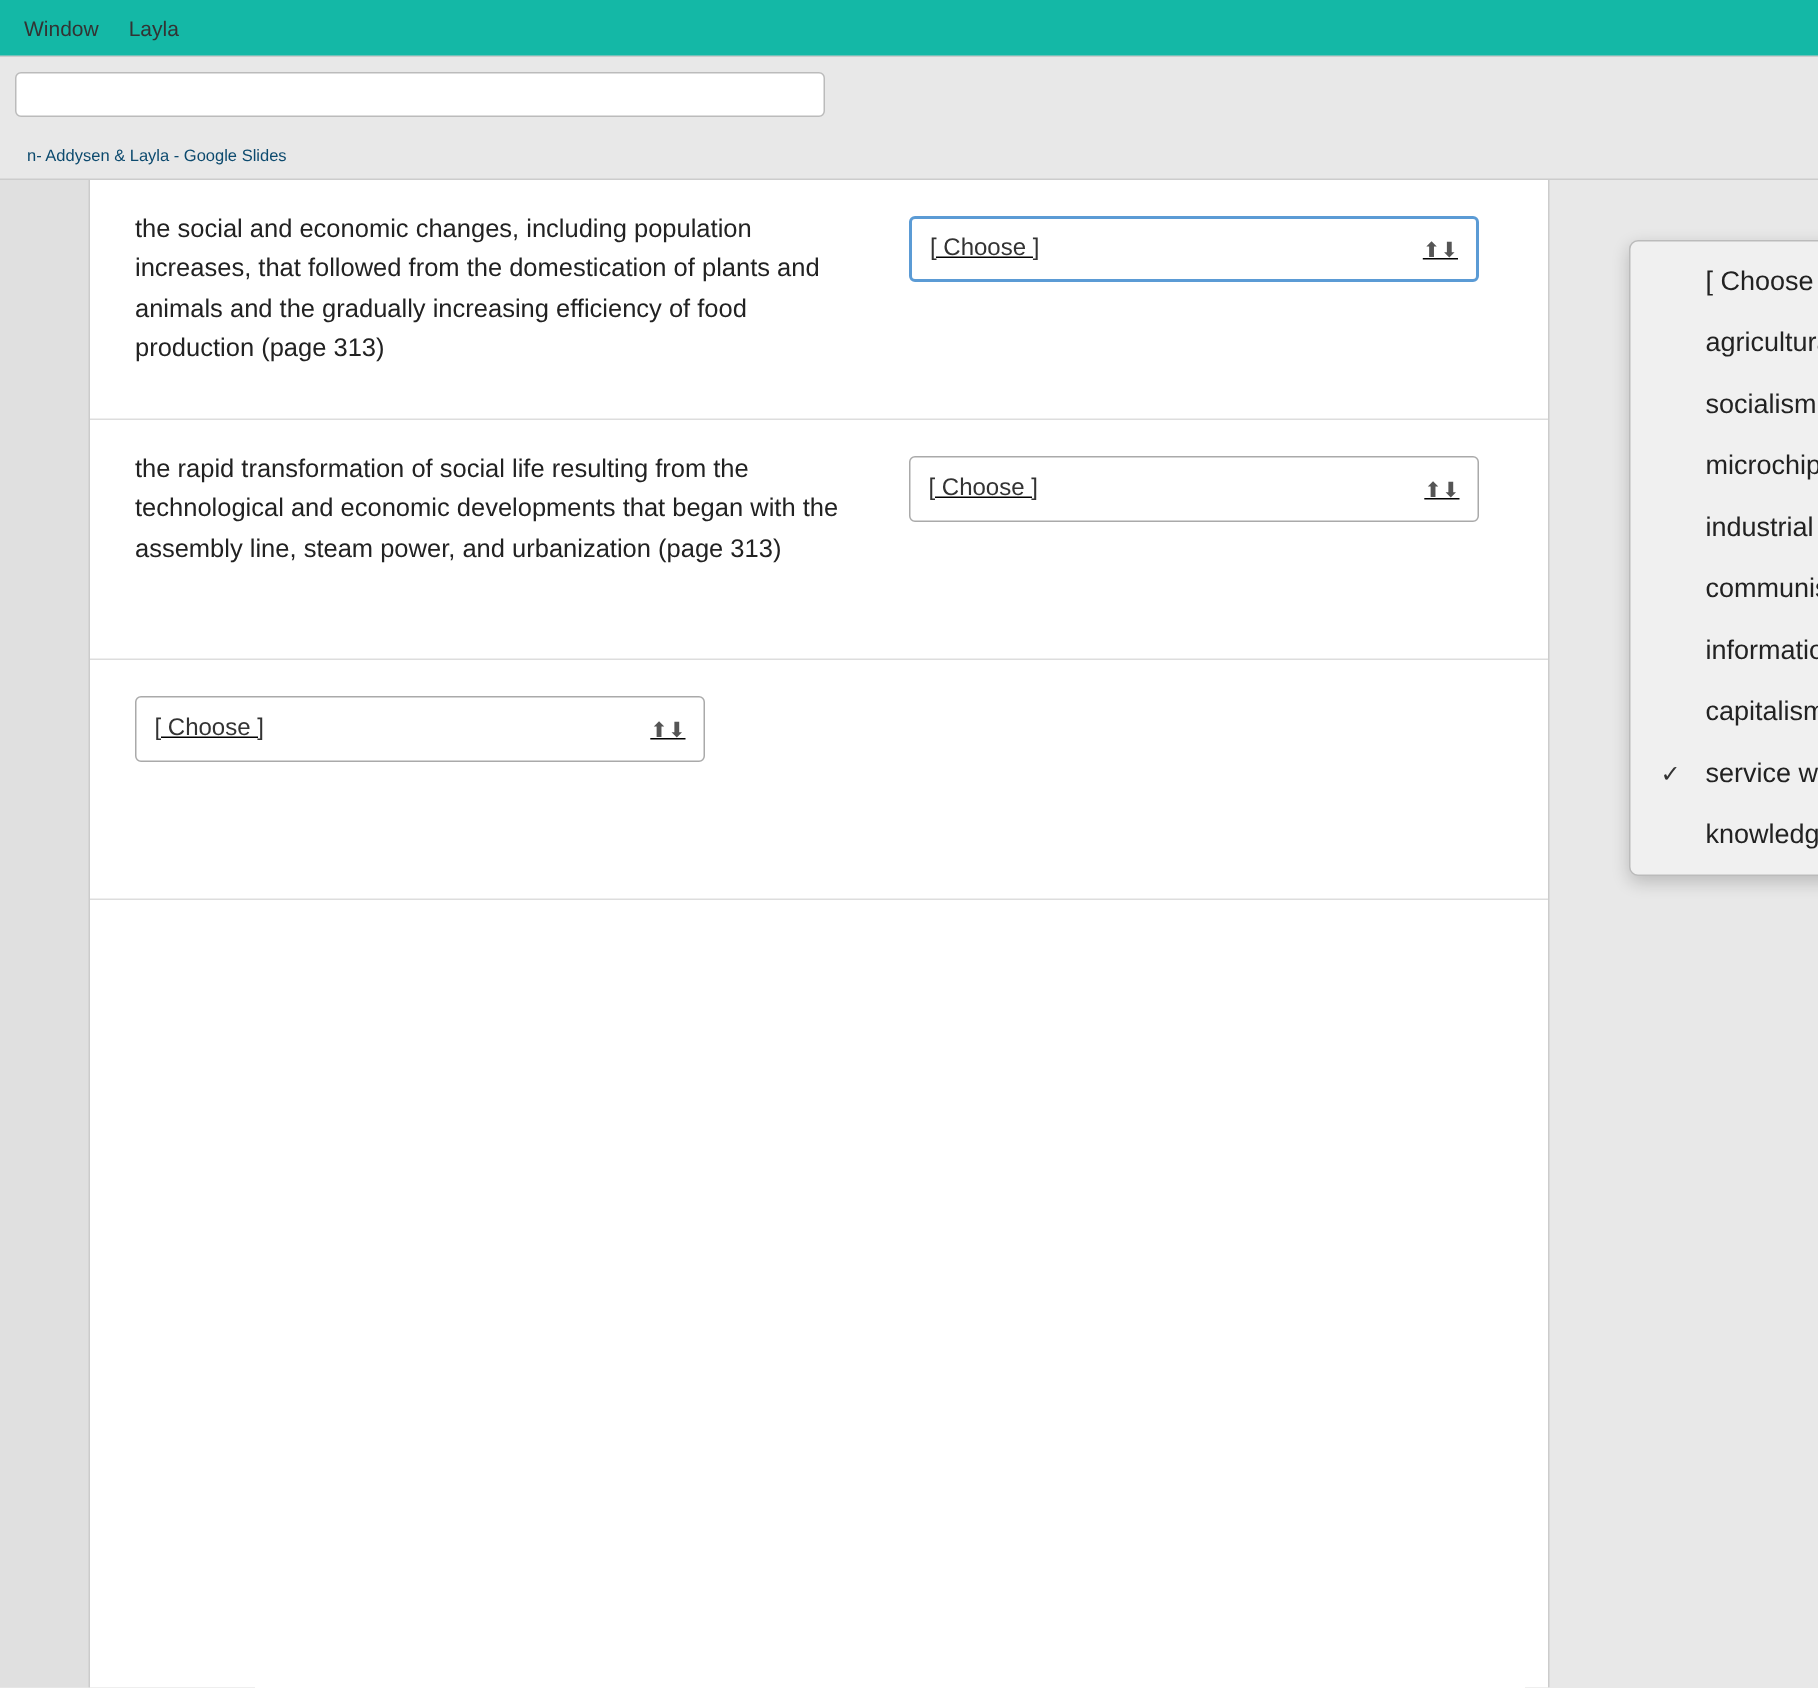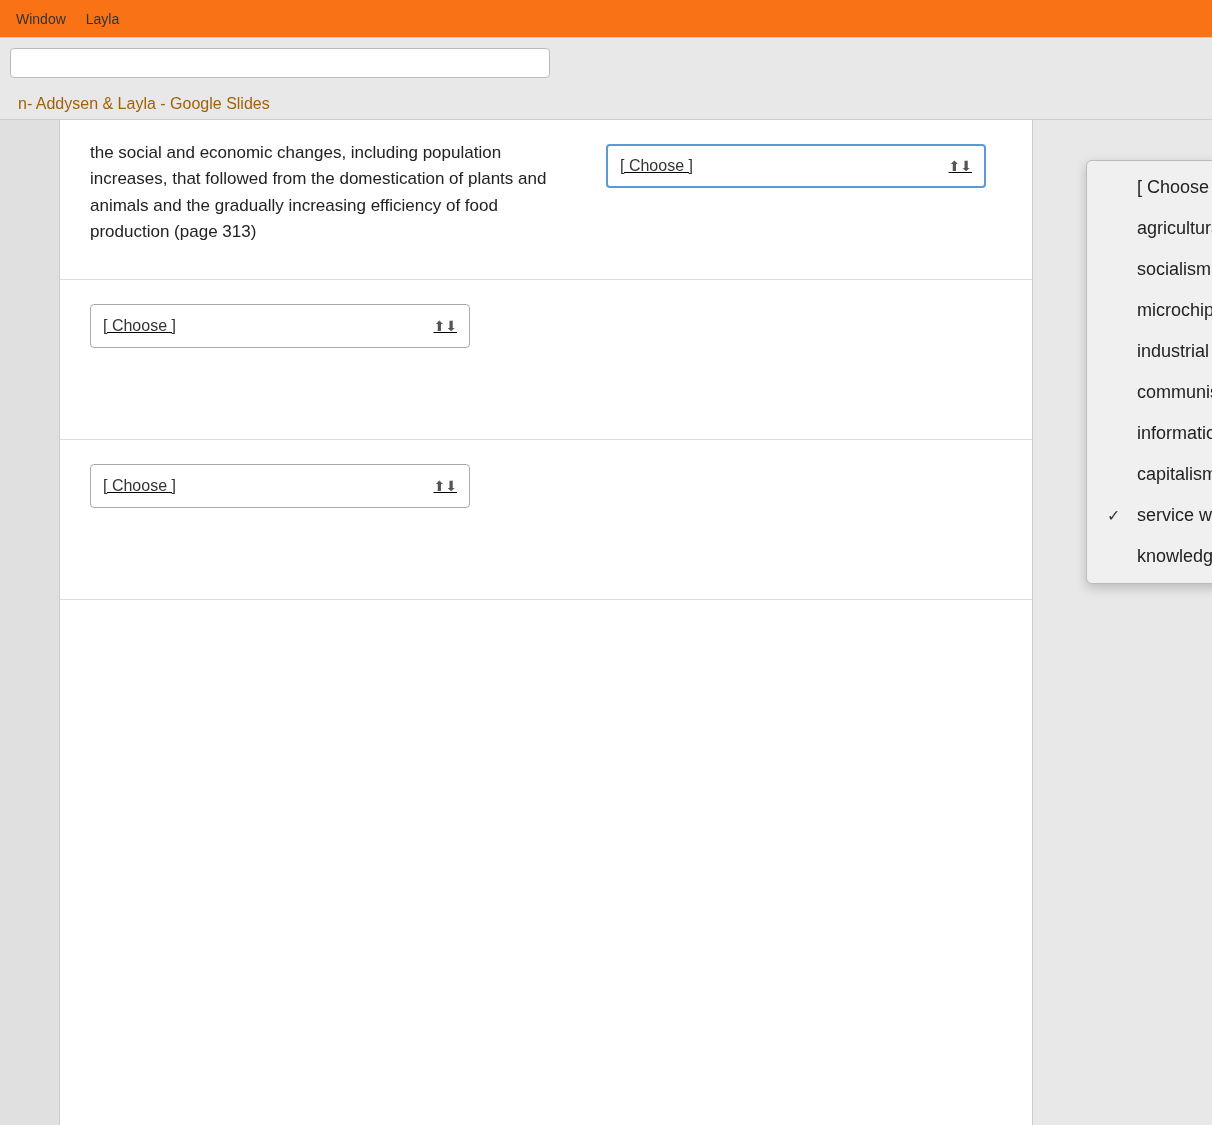--- a/index.html
+++ b/index.html
@@ -8,21 +8,21 @@
       font-family: -apple-system, BlinkMacSystemFont, 'Segoe UI', Arial, sans-serif;
       background-color: #d0d0d0;
       width: 1212px;
       height: 1125px;
       overflow: hidden;
       position: relative;
     }
 
     
     .menu-bar {
-      background-color: #f97316;
+      background-color: #14b8a6;
       height: 38px;
       display: flex;
       align-items: center;
       padding: 0 16px;
       gap: 20px;
       border-bottom: 1px solid #ccc;
     }
 
     .menu-item {
       font-size: 14px;
@@ -54,22 +54,22 @@
     .tab-bar {
       background-color: #e8e8e8;
       height: 32px;
       display: flex;
       align-items: center;
       padding: 0 10px;
       border-bottom: 1px solid #ccc;
     }
 
     .tab-label {
-      font-size: 16px;
-      color: #a16207;
+      font-size: 11px;
+      color: #0c4a6e;
       padding: 4px 8px;
     }
 
     
     .main-content {
       background-color: #f0f0f0;
       display: flex;
       height: calc(1125px - 120px);
       position: relative;
     }
@@ -253,20 +253,21 @@
           </div>
           <div class="dropdown-menu-item">
             <span class="checkmark"></span>
             <span>knowledge work</span>
           </div>
         </div>
       </div>
     </div>
 
     <div class="table-row">
+      <div class="row-text">the rapid transformation of social life resulting from the technological and economic developments that began with the assembly line, steam power, and urbanization (page 313)</div>
       <div class="row-control">
         <div class="dropdown-select">
           <span>[ Choose ]</span>
           <span class="dropdown-arrow">⬆⬇</span>
         </div>
       </div>
     </div>
 
     <div class="table-row">
       <div class="row-control">

